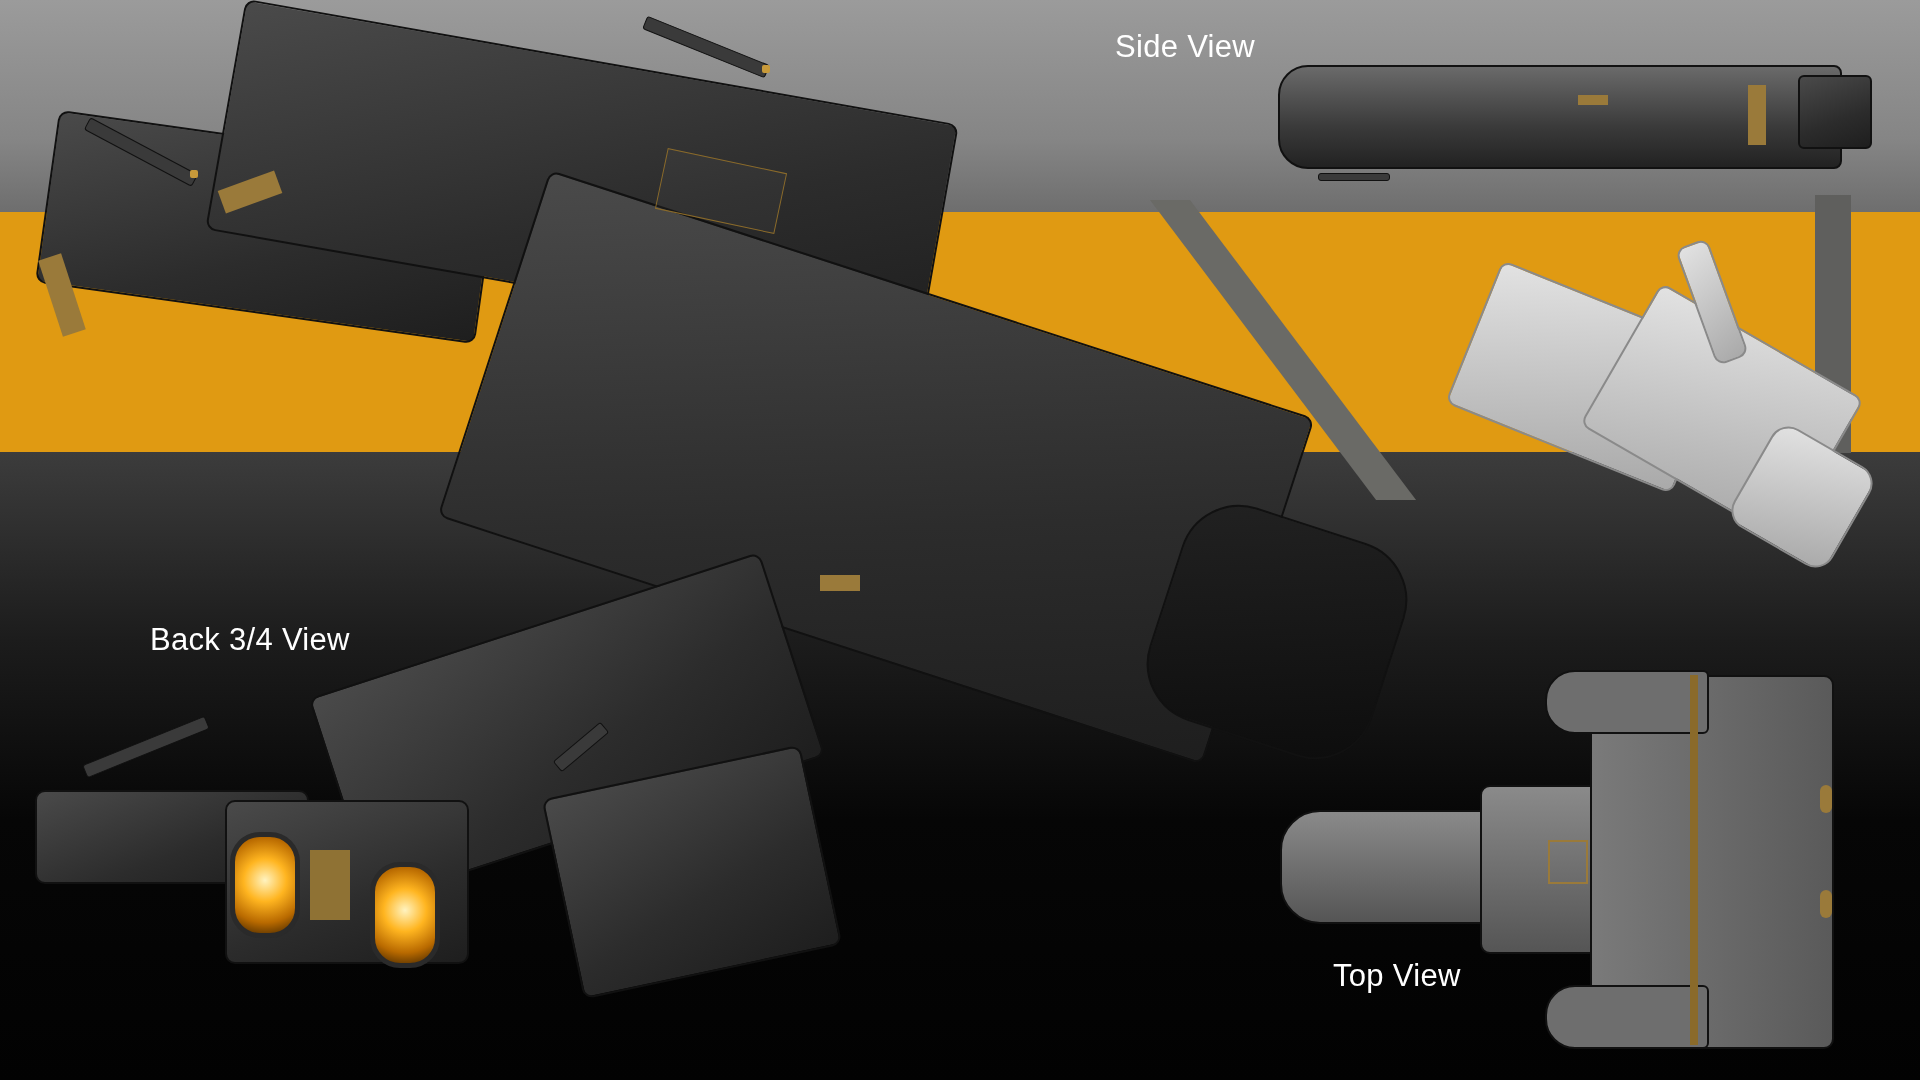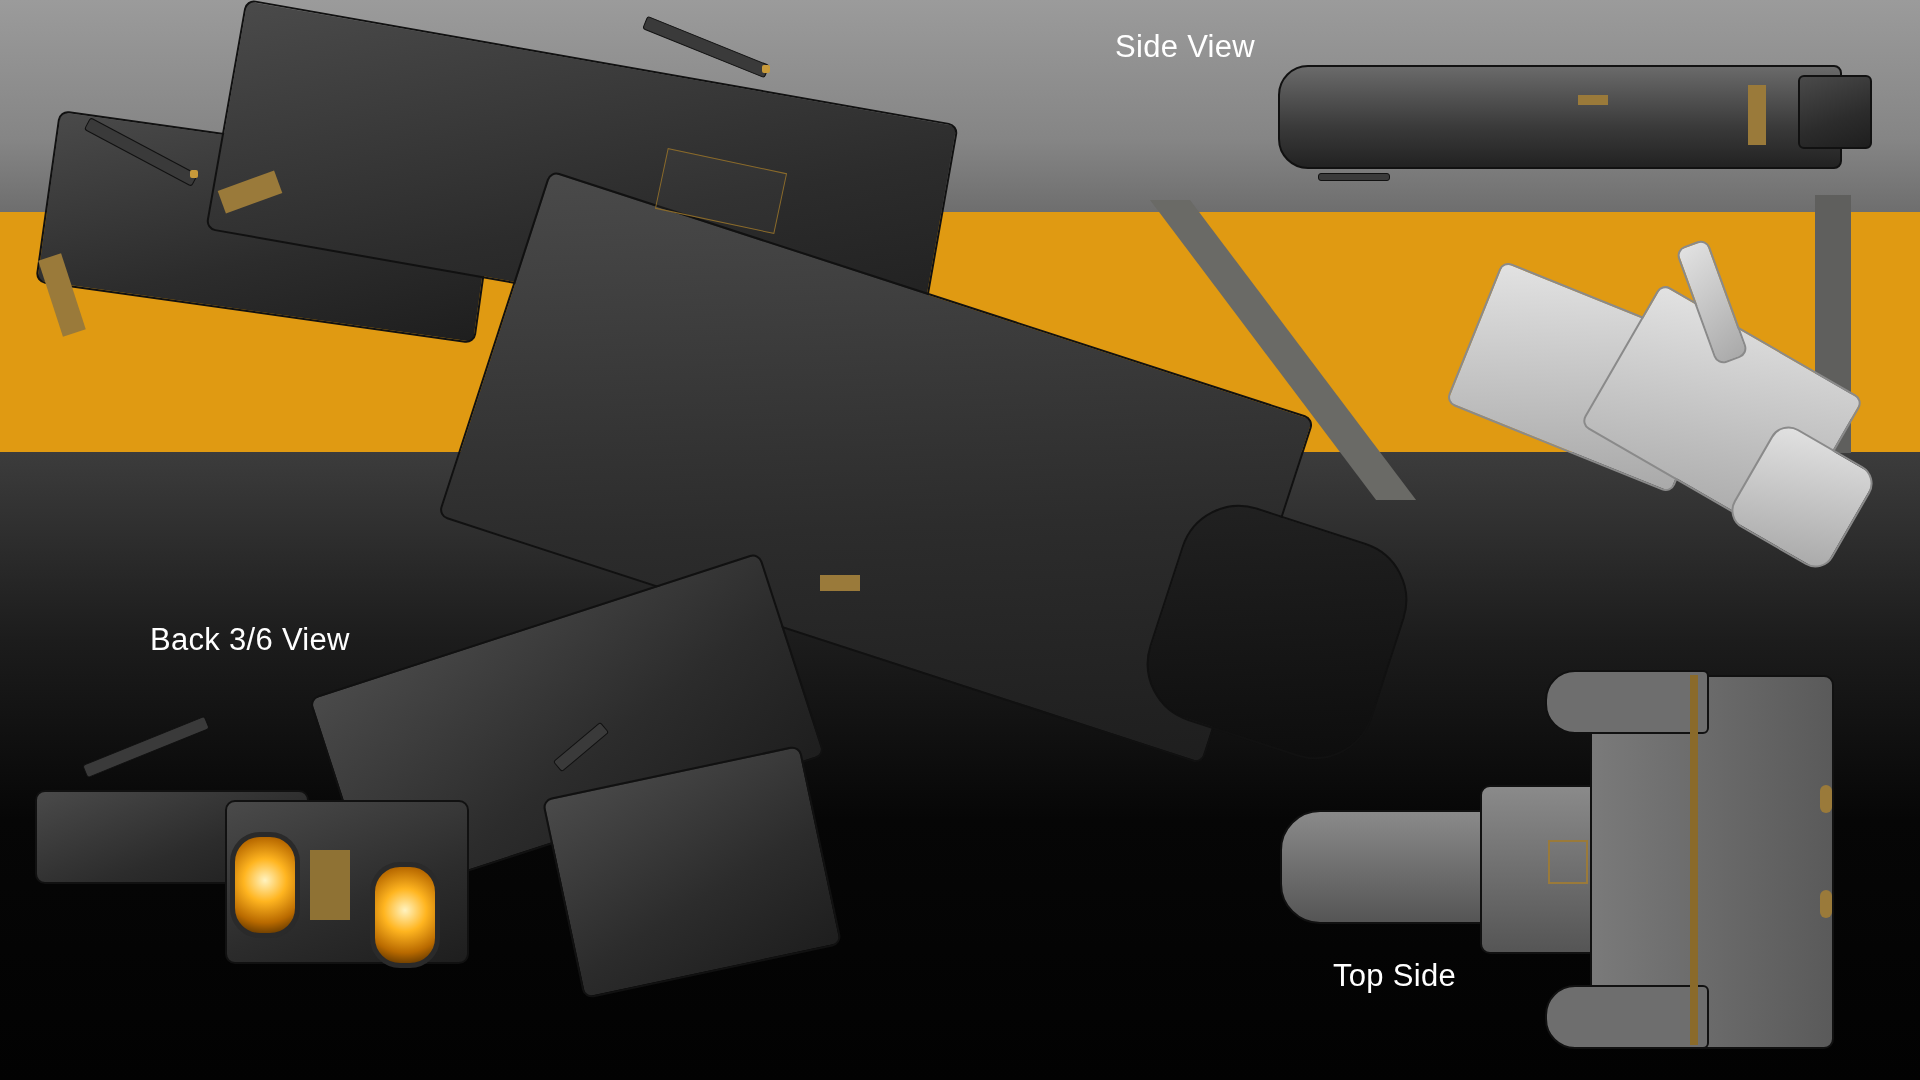--- a/index.html
+++ b/index.html
@@ -51,34 +51,34 @@
   <div class="turret" style="left:40px;top:118px;width:70px;height:6px;"></div>
 </div>
 
 <div class="ship" style="left:1455px;top:240px;width:420px;height:330px;">
   <div class="hull light" style="left:10px;top:60px;width:240px;height:150px;transform:rotate(22deg);"></div>
   <div class="hull light" style="left:150px;top:90px;width:230px;height:160px;transform:rotate(30deg);"></div>
   <div class="hull light" style="left:290px;top:200px;width:110px;height:110px;border-radius:20px;transform:rotate(30deg);"></div>
   <div class="hull light" style="left:240px;top:0px;width:30px;height:120px;transform:rotate(-20deg);"></div>
 </div>
 
-<div class="label" style="left:150px;top:622px;">Back 3/6 View</div>
+<div class="label" style="left:150px;top:622px;">Back 3/4 View</div>
 <div class="ship" style="left:30px;top:600px;width:830px;height:420px;">
   <div class="hull" style="left:300px;top:20px;width:470px;height:210px;transform:rotate(-18deg);"></div>
   <div class="hull" style="left:5px;top:190px;width:270px;height:90px;"></div>
   <div class="hull" style="left:530px;top:170px;width:260px;height:200px;transform:rotate(-12deg);"></div>
   <div class="hull" style="left:195px;top:200px;width:240px;height:160px;"></div>
   <div class="engine" style="left:200px;top:232px;"></div>
   <div class="engine" style="left:340px;top:262px;"></div>
   <div class="trim" style="left:280px;top:250px;width:40px;height:70px;background:#8f7234;"></div>
   <div class="turret" style="left:50px;top:140px;width:130px;transform:rotate(-22deg);"></div>
   <div class="turret" style="left:520px;top:140px;width:60px;transform:rotate(-40deg);"></div>
 </div>
 
-<div class="label" style="left:1333px;top:958px;">Top Side</div>
+<div class="label" style="left:1333px;top:958px;">Top View</div>
 <div class="ship" style="left:1280px;top:655px;width:620px;height:410px;">
   <div class="hull" style="left:0;top:155px;width:220px;height:110px;border-radius:40px 8px 8px 40px;background:linear-gradient(180deg,#8a8a8a,#555);"></div>
   <div class="hull" style="left:200px;top:130px;width:230px;height:165px;background:linear-gradient(180deg,#8a8a8a,#555);"></div>
   <div class="hull" style="left:310px;top:20px;width:240px;height:370px;background:linear-gradient(90deg,#7a7a7a,#5a5a5a);"></div>
   <div class="hull" style="left:265px;top:15px;width:160px;height:60px;border-radius:30px 6px 6px 30px;background:#6e6e6e;"></div>
   <div class="hull" style="left:265px;top:330px;width:160px;height:60px;border-radius:30px 6px 6px 30px;background:#6e6e6e;"></div>
   <div class="trim" style="left:268px;top:185px;width:36px;height:40px;background:transparent;border:2px solid #9a7a3a;"></div>
   <div class="trim" style="left:410px;top:20px;width:8px;height:370px;background:#8a6a2a;"></div>
   <div class="trim" style="left:540px;top:130px;width:12px;height:28px;border-radius:6px;"></div>
   <div class="trim" style="left:540px;top:235px;width:12px;height:28px;border-radius:6px;"></div>

